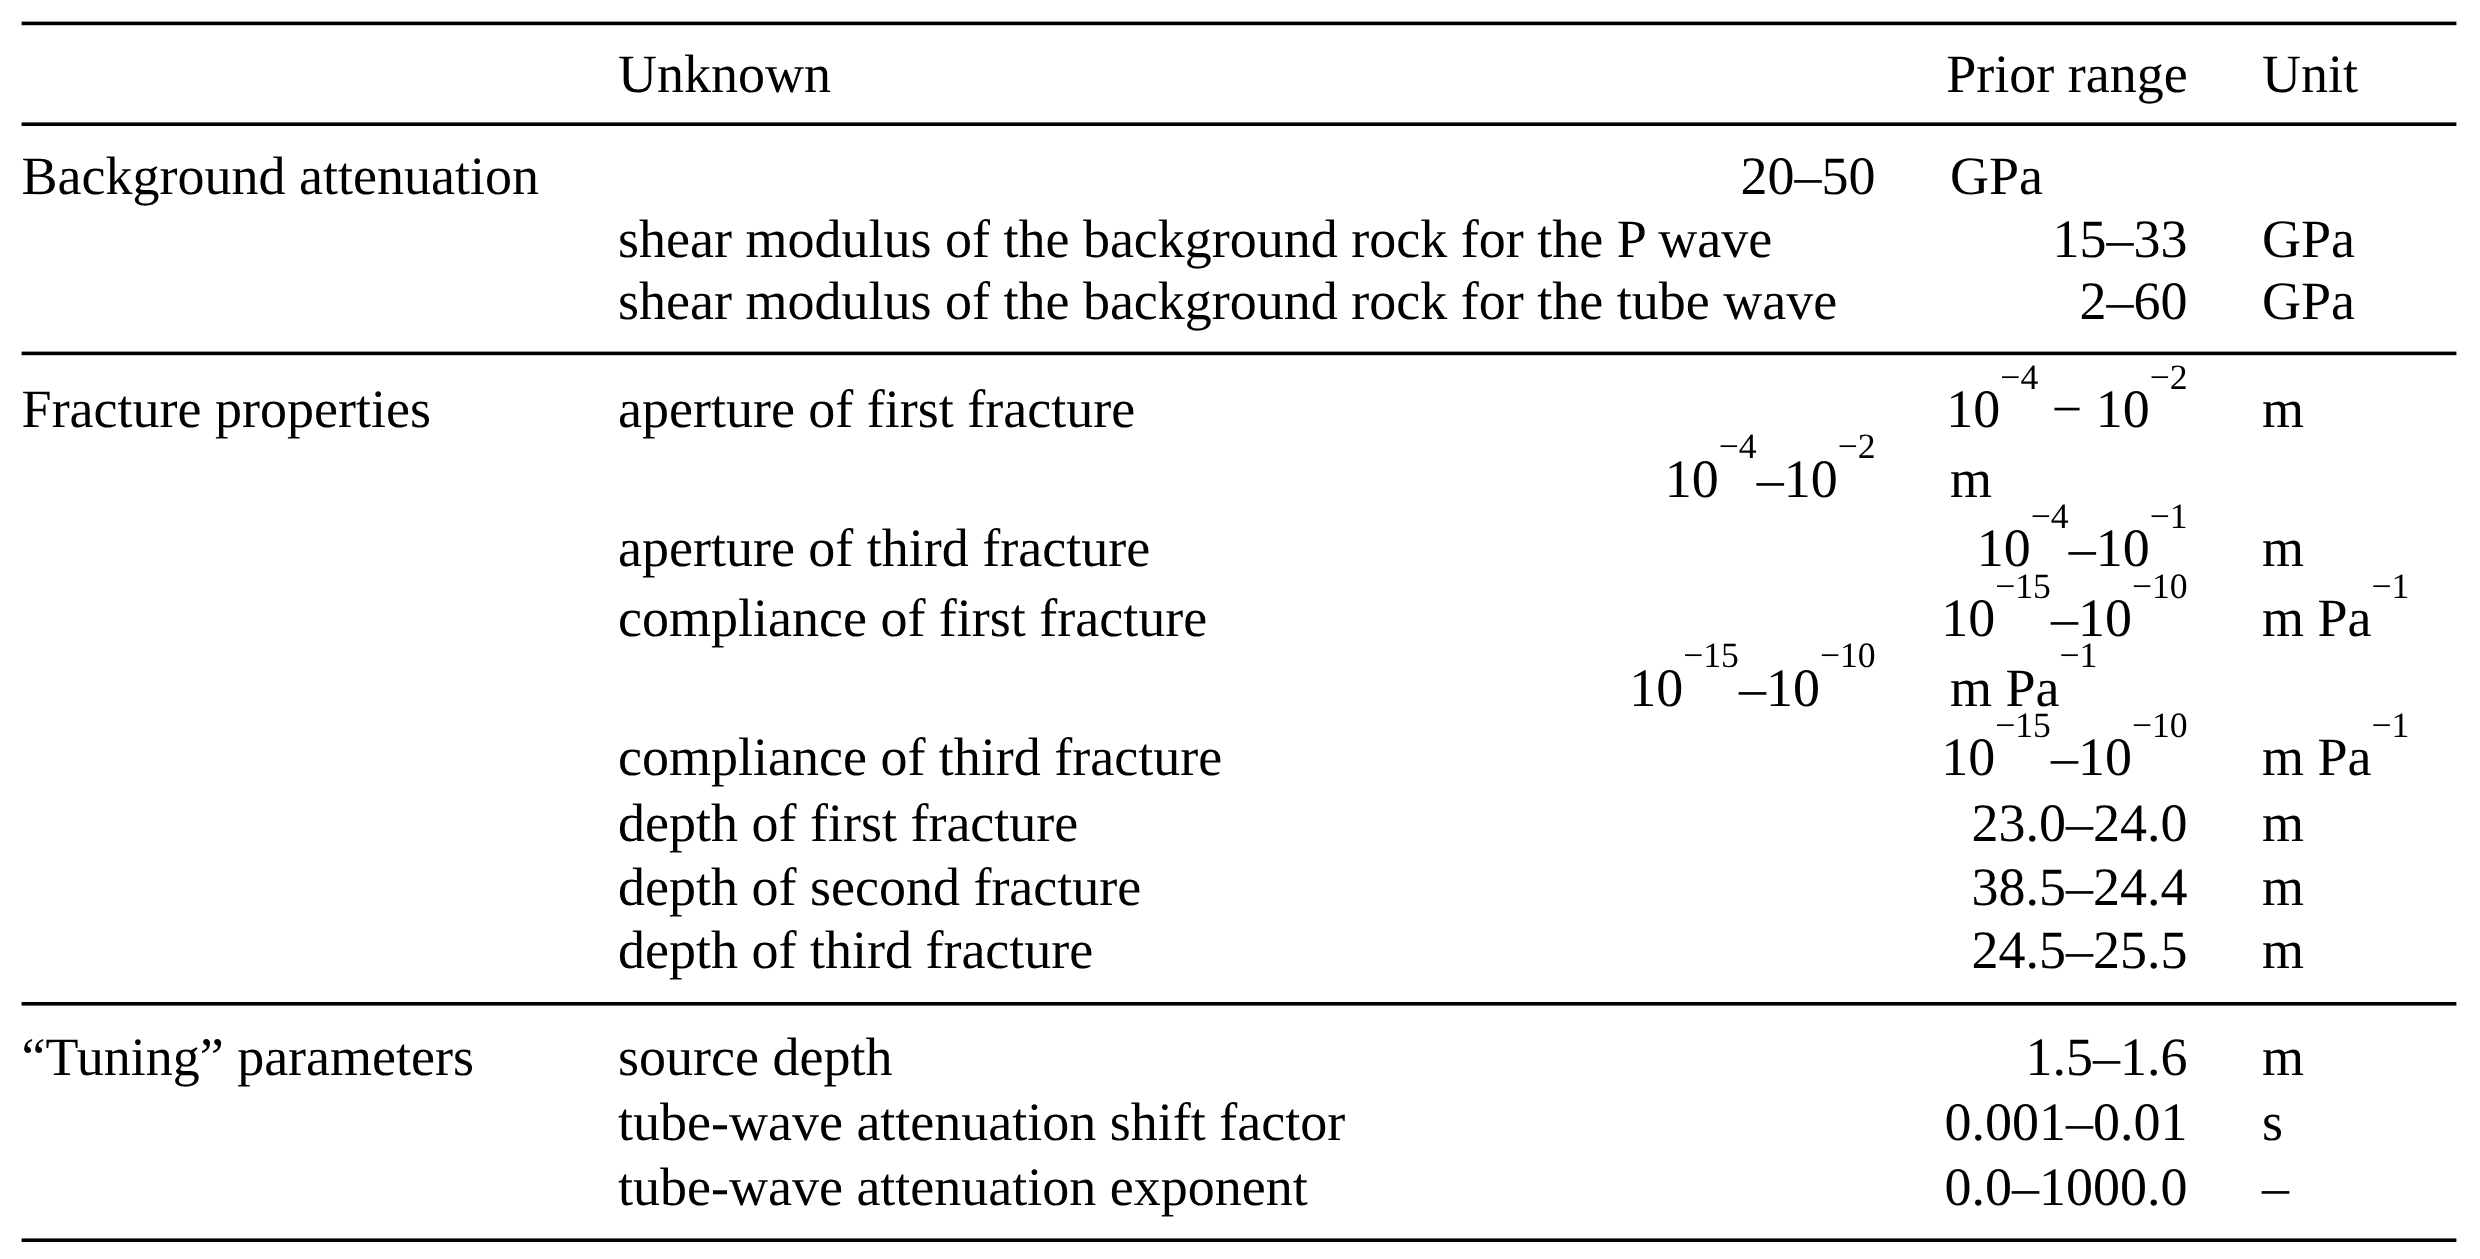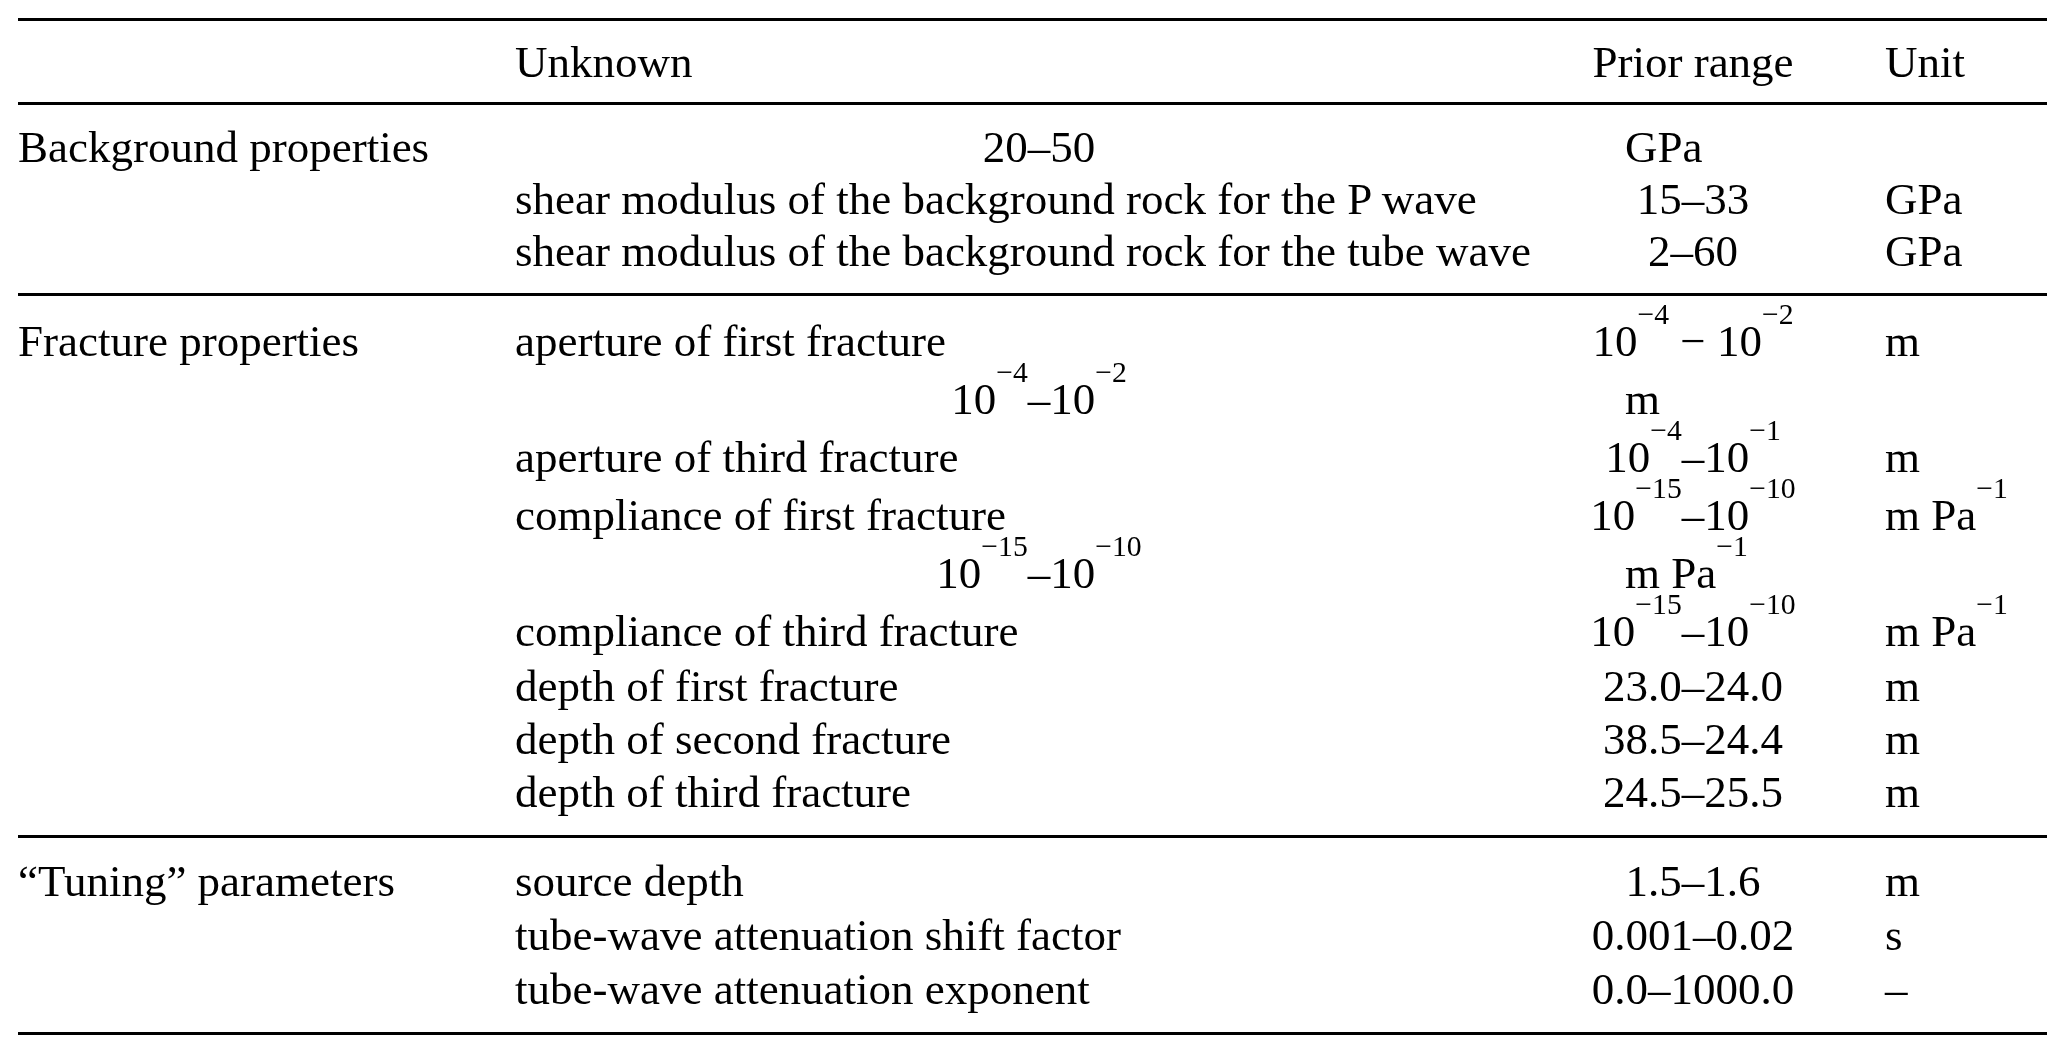--- a/index.html
+++ b/index.html
@@ -10,21 +10,21 @@
   }
   .table {
     position: absolute; left: 18px; top: 18px; width: 2029px;
     font-size: 45px;
   }
   .row {
     display: grid;
     grid-template-columns: 497px 1fr 260px 224px;
     white-space: nowrap;
   }
-  .c3 { text-align: center; }
+  .c3 { text-align: right; }
   .c4 { padding-left: 62px; box-sizing: border-box; }
   .thead {
     height: 87px; box-sizing: border-box;
     border-top: 3px solid #000; border-bottom: 3px solid #000;
     align-items: center;
   }
   .section { border-bottom: 3px solid #000; padding: 16px 0; }
   .lh52 { line-height: 52px; }
   .lh53 { line-height: 53px; }
   .lh54 { line-height: 54px; }
@@ -43,21 +43,21 @@
 
   <div class="row thead">
     <div class="c1"></div>
     <div class="c2">Unknown</div>
     <div class="c3">Prior range</div>
     <div class="c4">Unit</div>
   </div>
 
   <div class="section">
     <div class="row lh52">
-      <div class="c1">Background properties</div>
+      <div class="c1">Background attenuation</div>
       <div class="c3"><span>20–50</span></div>
       <div class="c4"><span>GPa</span><sup></sup></div>
     </div>
     <div class="row lh52">
       <div class="c1"></div>
       <div class="c2">shear modulus of the background rock for the P wave</div>
       <div class="c3"><span>15–33</span></div>
       <div class="c4"><span>GPa</span><sup></sup></div>
     </div>
     <div class="row lh52">
@@ -126,21 +126,21 @@
   <div class="section">
     <div class="row lh54">
       <div class="c1">“Tuning” parameters</div>
       <div class="c2">source depth</div>
       <div class="c3"><span>1.5–1.6</span></div>
       <div class="c4"><span>m</span><sup></sup></div>
     </div>
     <div class="row lh54">
       <div class="c1"></div>
       <div class="c2">tube-wave attenuation shift factor</div>
-      <div class="c3"><span>0.001–0.02</span></div>
+      <div class="c3"><span>0.001–0.01</span></div>
       <div class="c4"><span>s</span><sup></sup></div>
     </div>
     <div class="row lh54">
       <div class="c1"></div>
       <div class="c2">tube-wave attenuation exponent</div>
       <div class="c3"><span>0.0–1000.0</span></div>
       <div class="c4"><span>–</span><sup></sup></div>
     </div>
   </div>
 

